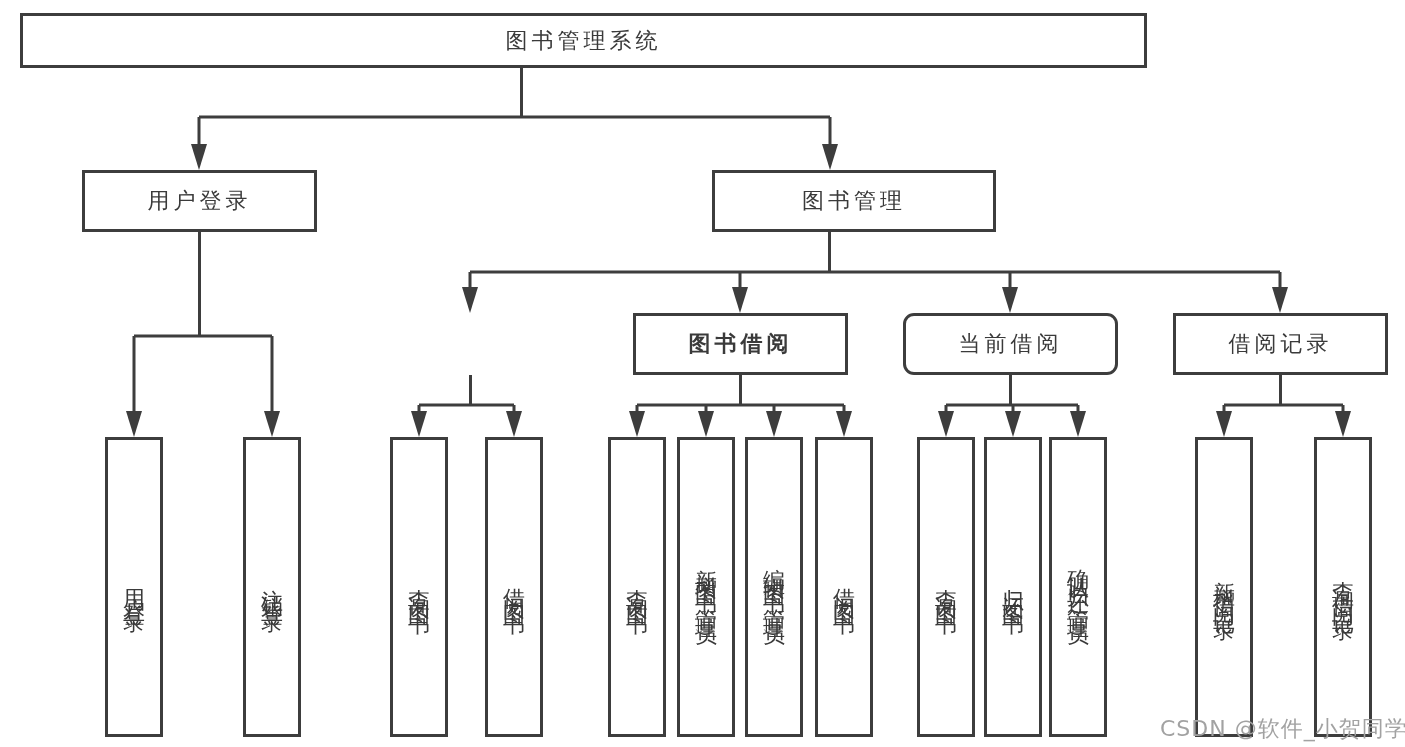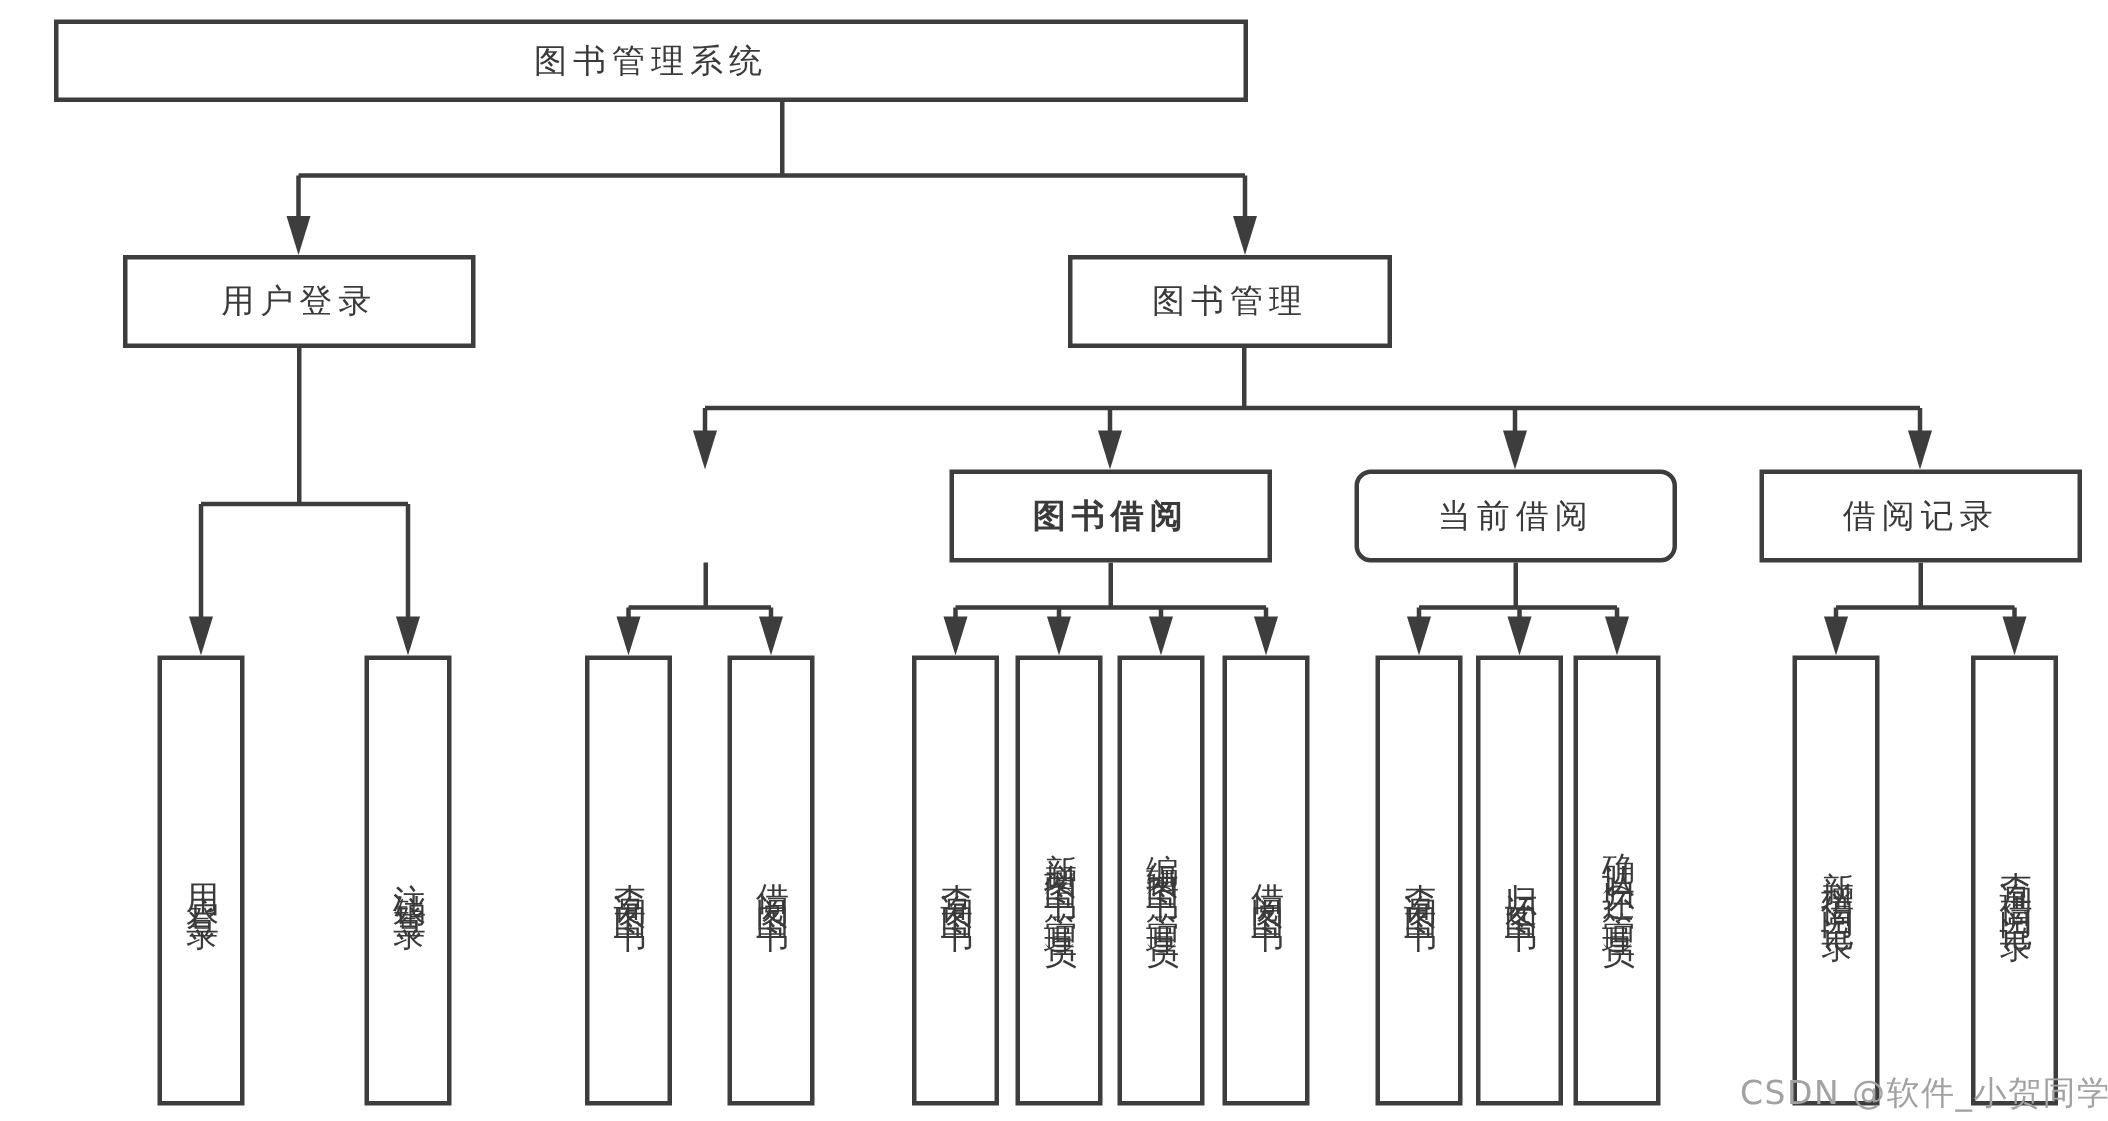--- a/index.html
+++ b/index.html
@@ -45,23 +45,23 @@
   .watermark {
     position: absolute;
     left: 1160px;
     top: 714px;
     font-size: 22px;
     color: #a2a2a2;
     letter-spacing: 1px;
     white-space: nowrap;
   }
   
-  #root      { left: 36px;   top: 13px;  width: 796px; height: 55px; }
+  #root      { left: 20px;   top: 13px;  width: 1127px; height: 55px; }
   #login     { left: 82px;   top: 170px; width: 235px;  height: 62px; }
-  #mgmt      { left: 712px;  top: 170px; width: 216px;  height: 62px; }
+  #mgmt      { left: 712px;  top: 170px; width: 284px;  height: 62px; }
   #recommend { left: 363px;  top: 313px; width: 215px;  height: 62px; }
   #borrow    { left: 633px;  top: 313px; width: 215px;  height: 62px; font-weight: bold; }
   #current   { left: 903px;  top: 313px; width: 215px;  height: 62px; border-radius: 11px; }
   #records   { left: 1173px; top: 313px; width: 215px;  height: 62px; }
   .leaf { top: 437px; width: 58px; height: 300px; }
   #lf-login-0     { left: 105px;  }
   #lf-login-1     { left: 243px;  }
   #lf-recommend-0 { left: 390px;  }
   #lf-recommend-1 { left: 485px;  }
   #lf-borrow-0    { left: 608px;  }

